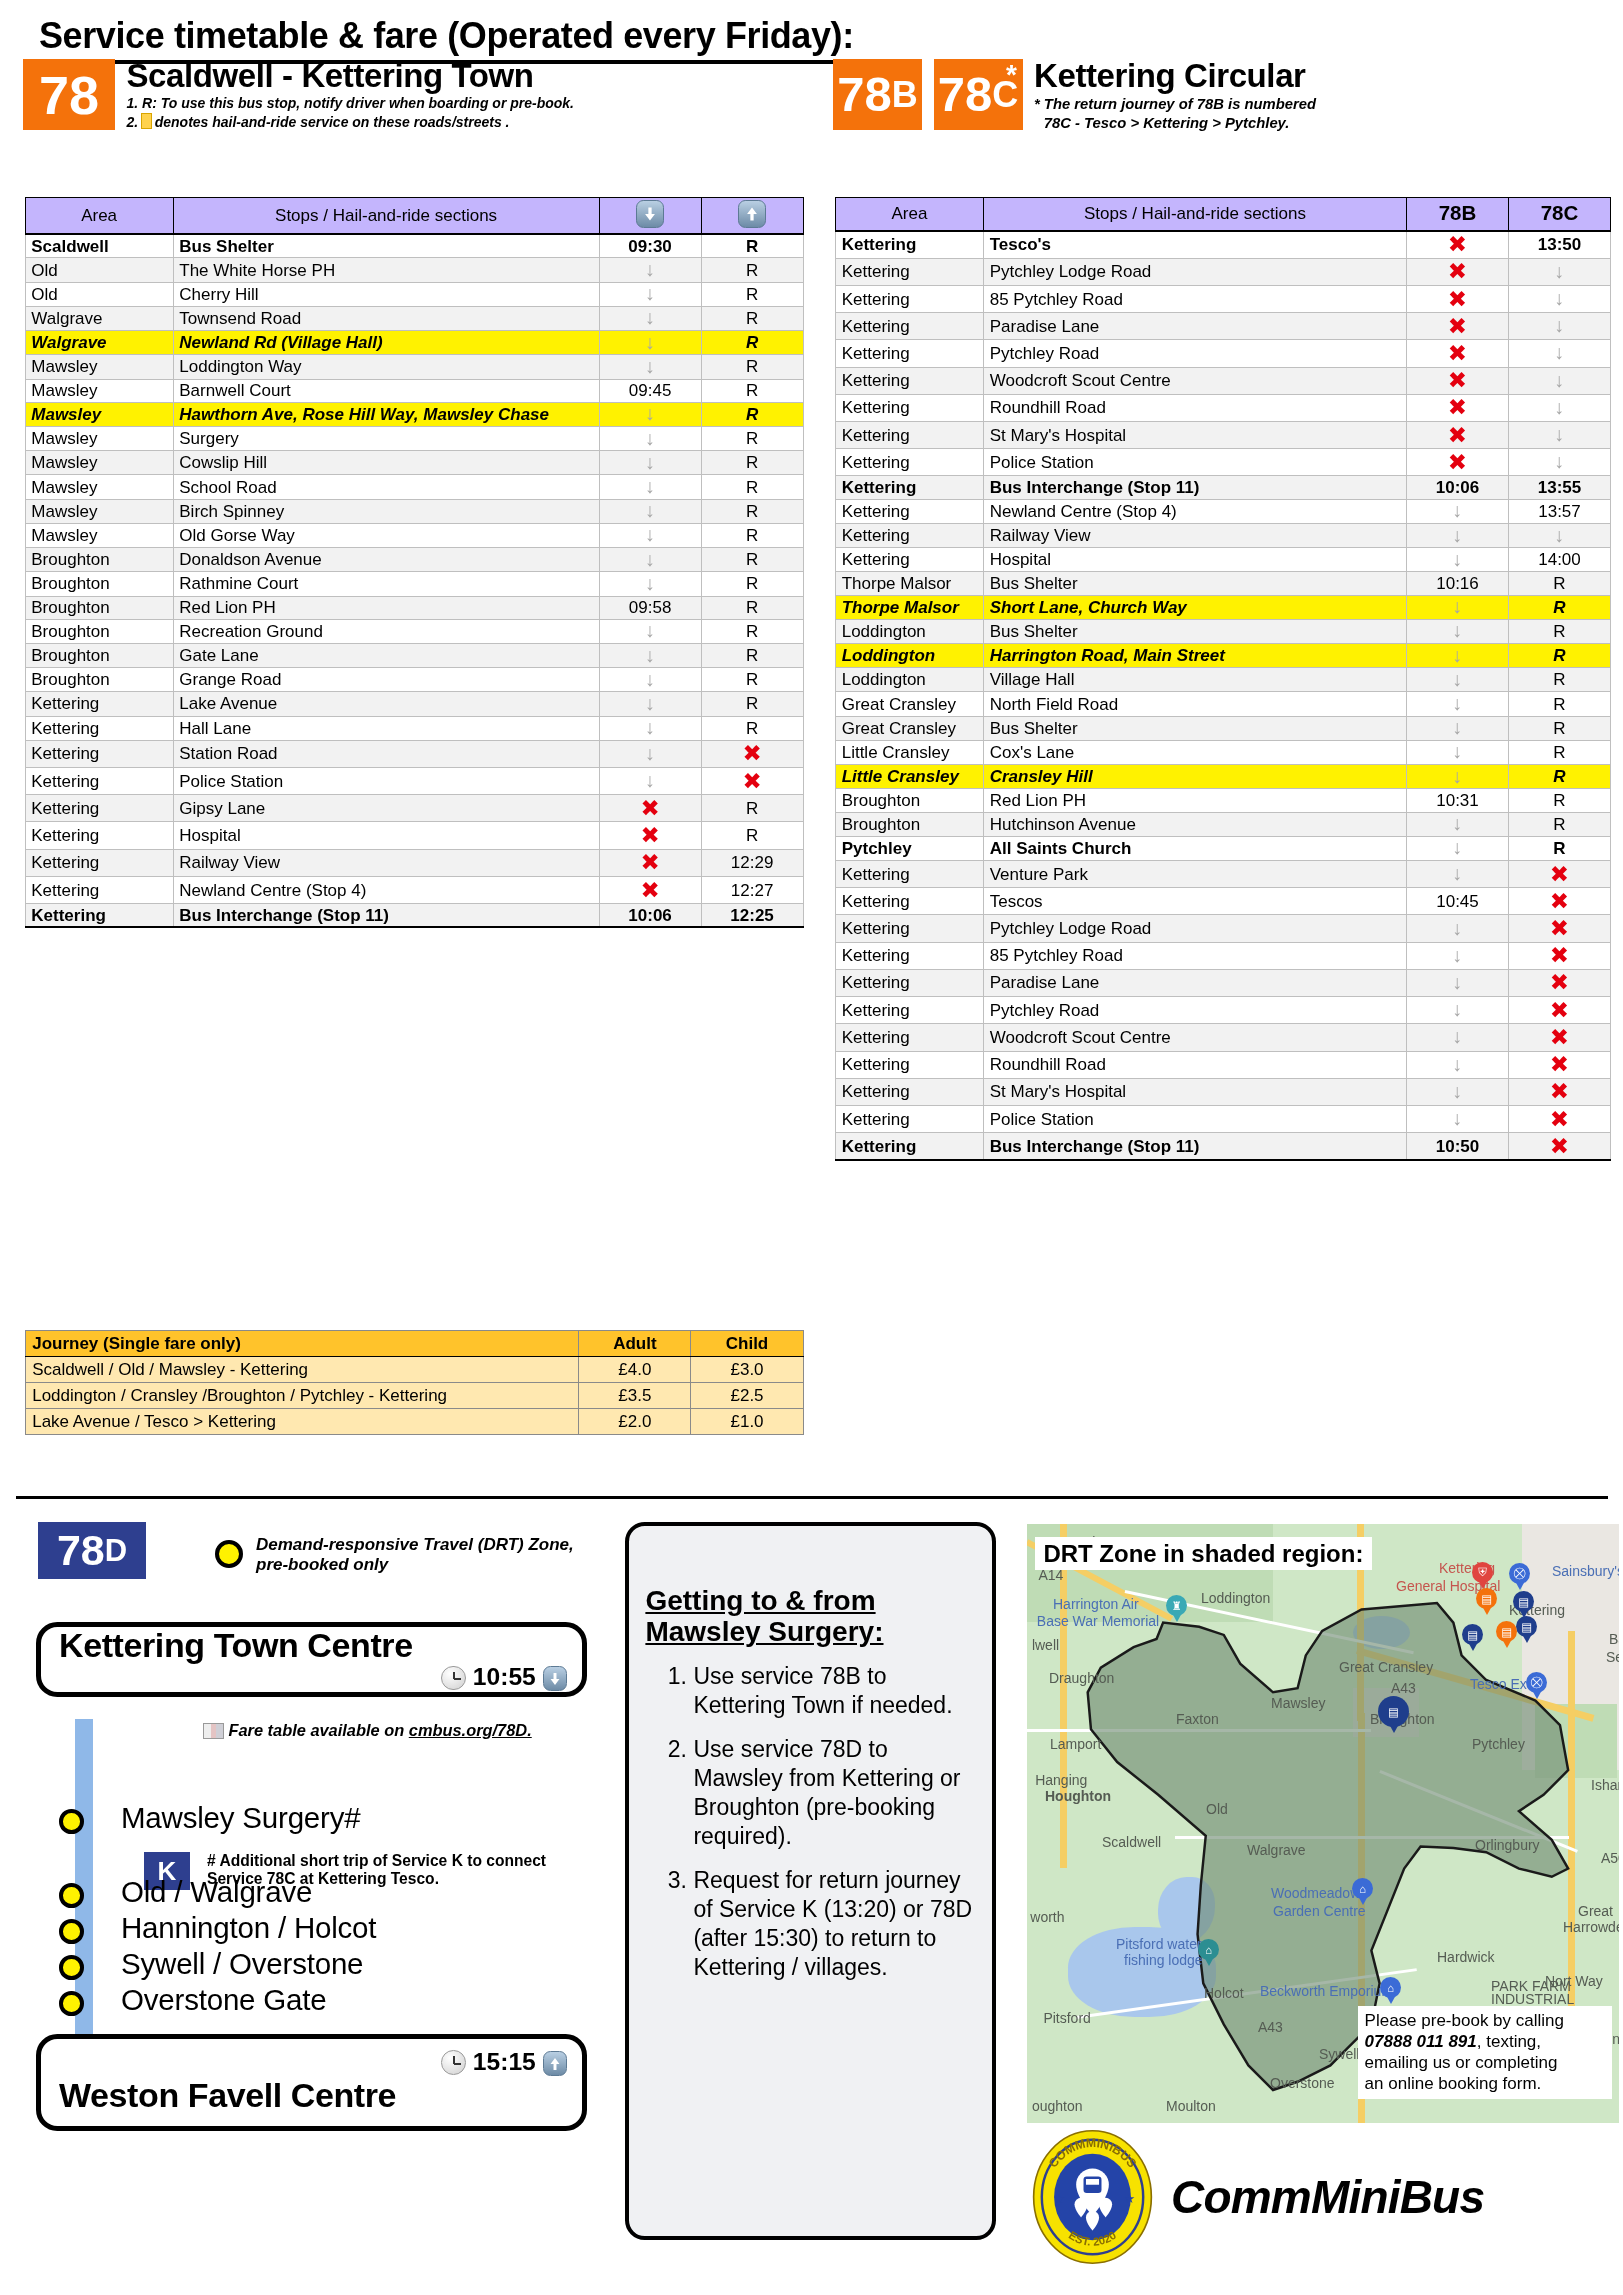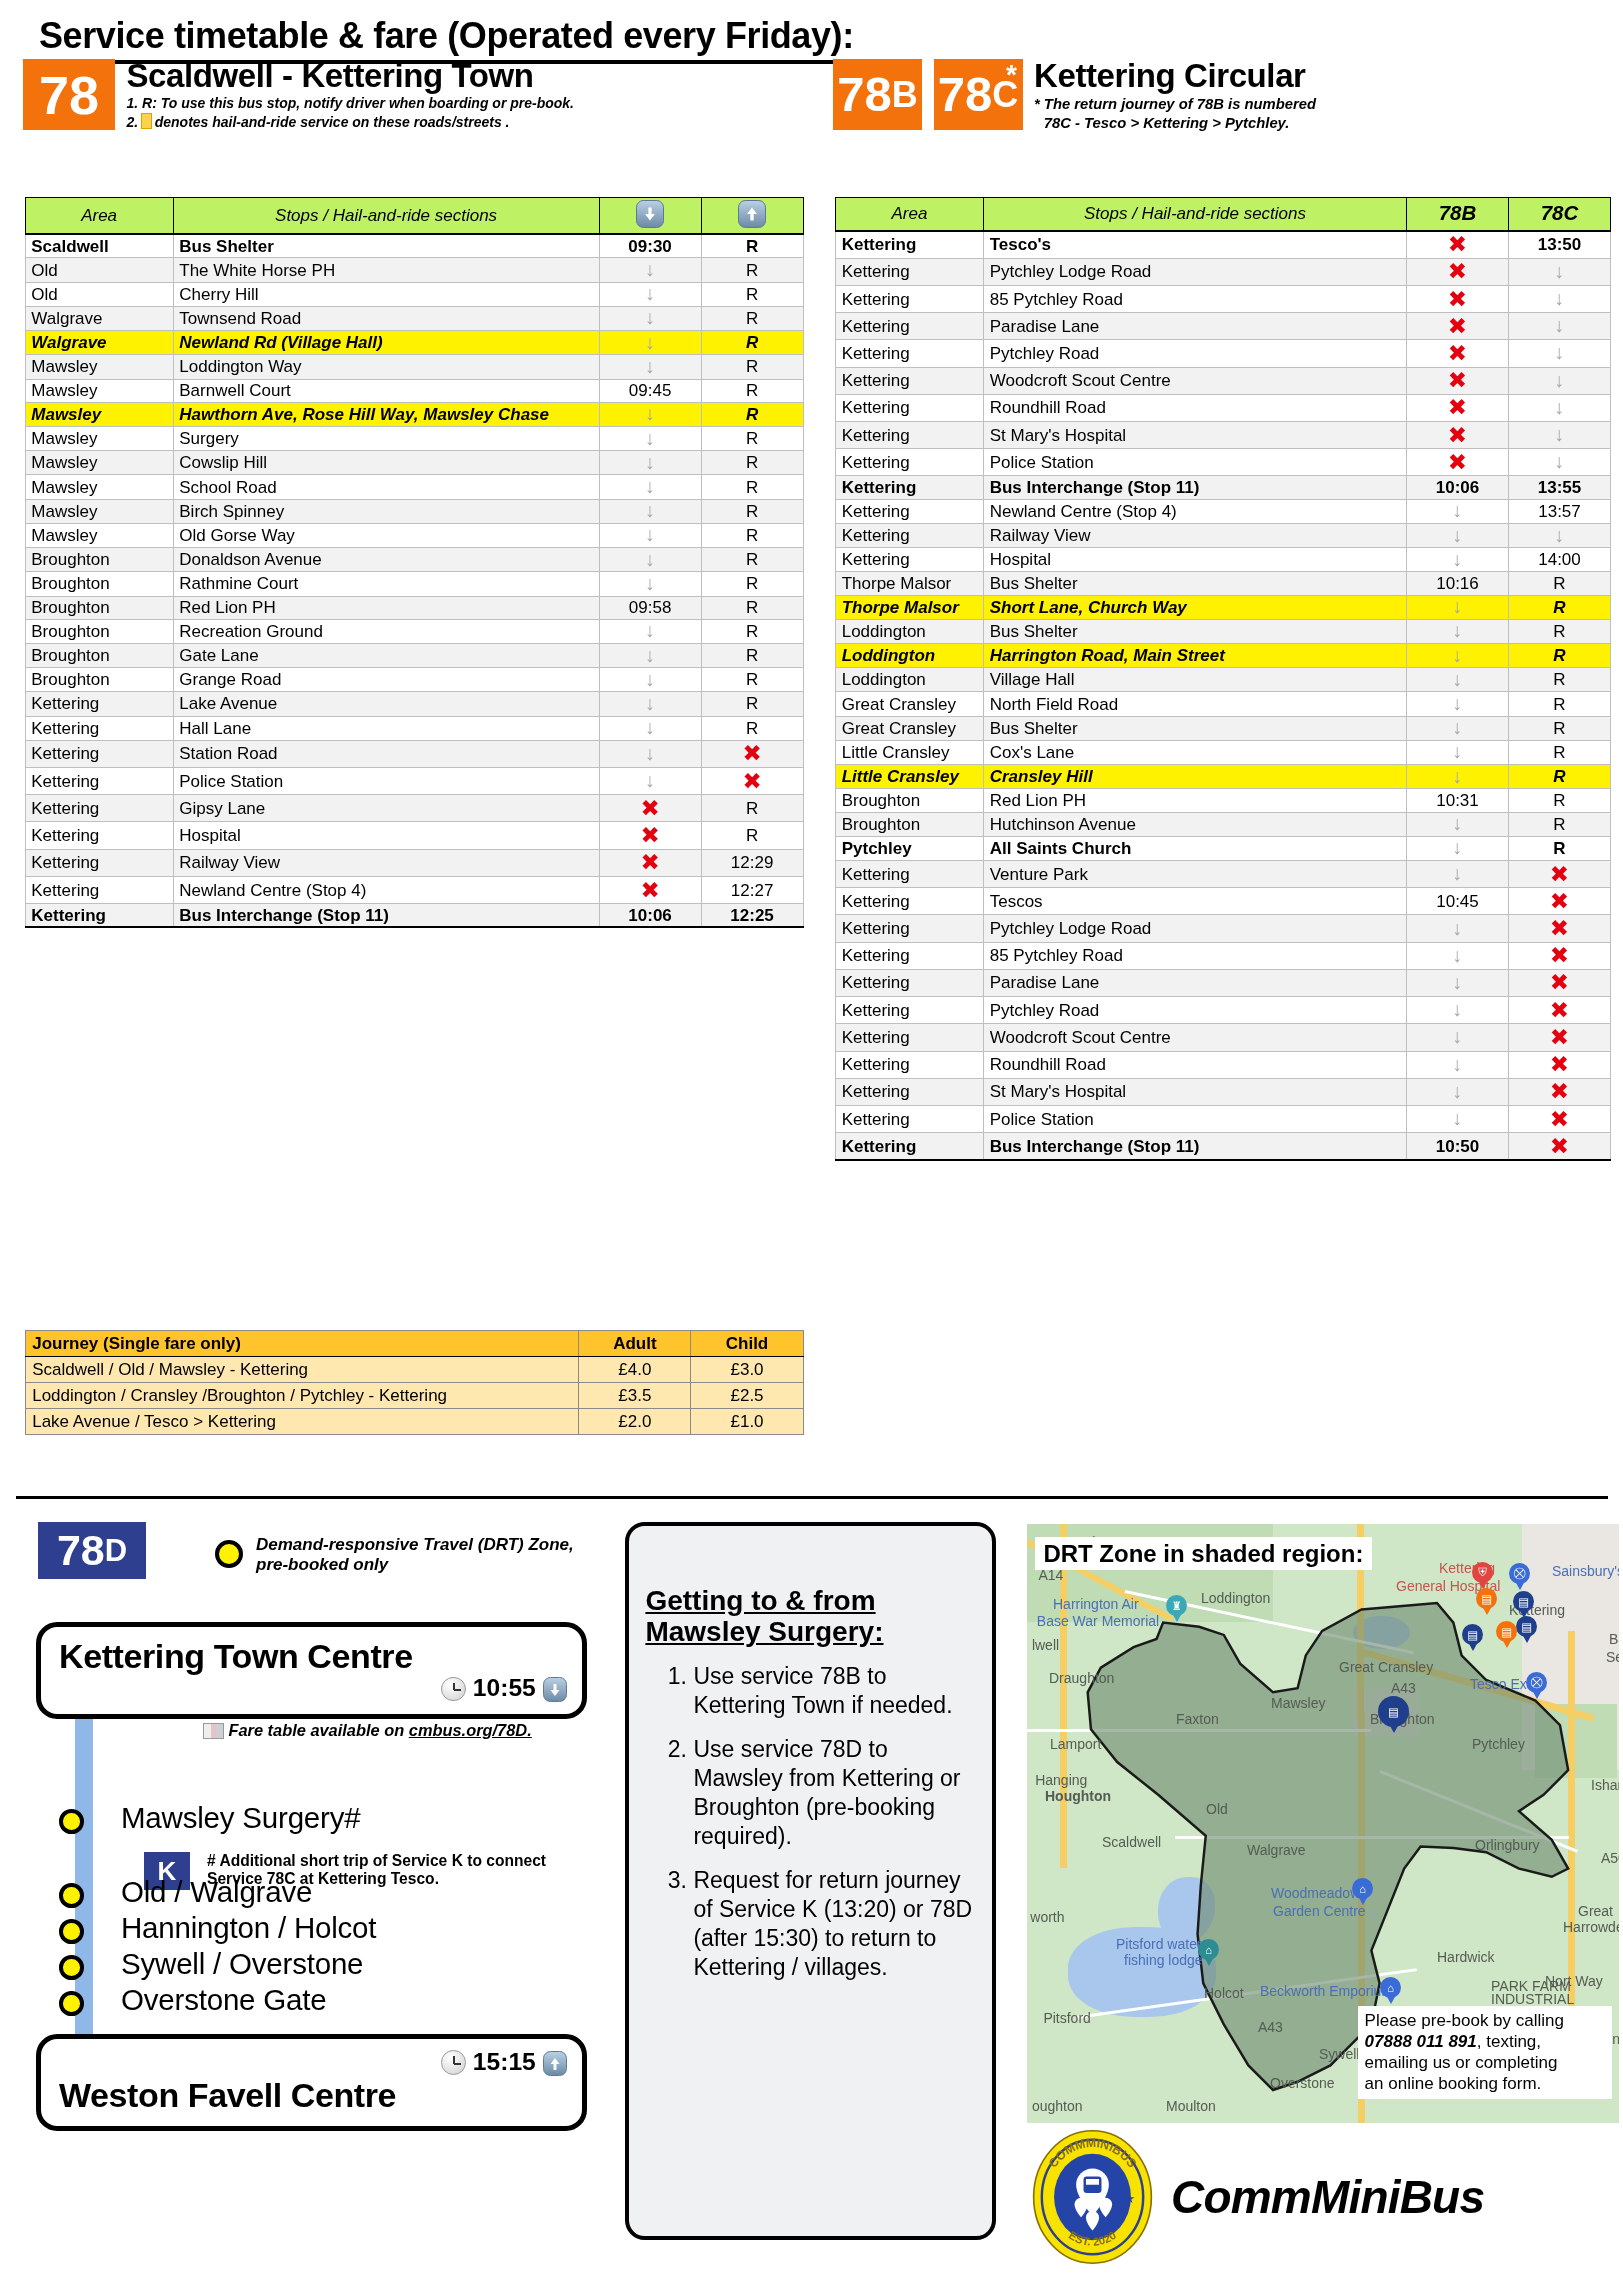--- a/index.html
+++ b/index.html
@@ -40,21 +40,21 @@
   .note-sq {
     display:inline-block; width:11.5px; height:16.4px; background:#FFD24D;
     border:0.8px solid #d9a400; vertical-align:-2.5px; margin:0 2.5px;
   }
 
   
   table.tt { position:absolute; border-collapse:collapse; table-layout:fixed; }
   table.tt td, table.tt th { border:0.8px solid #bfbfbf; padding:1.6px 5.7px; font-size:17px; line-height:1.12; }
   table.tt thead th {
     border:0.8px solid #000; border-bottom:2.5px solid #000;
-    font-weight:normal; font-size:17px; text-align:center; height:33px; background:#bef264;font-style:italic;
+    font-weight:normal; font-size:17px; text-align:center; height:33px; background:#c4b5fd;
   }
   table.tt thead th.col-head-bold { font-weight:bold; font-size:20.5px; }
   table.tt tbody tr:nth-child(even) td { background:#f2f2f2; }
   table.tt tbody tr.hl td { background:#FFF200 !important; font-style:italic; font-weight:bold; }
   table.tt tbody tr.bold td { font-weight:bold; }
   td.c { text-align:center; }
   .tt .area { width:148px; }
   .tt .stops { }
   .tt .tcol { width:102px; }
   .arrow-dn { color:#a6a6a6; font-size:19.7px; line-height:1; }
@@ -645,21 +645,21 @@
 
   <div class="hr-thick" style="top:1496px;"></div>
 
   <div class="badge-78d" style="left:38px; top:1522px;">
     <span>78</span>
       <span class="suf">D</span>
   </div>
   <span class="drt-dot" style="position:absolute; left:215px; top:1540px;"></span>
   <div class="drt-note" style="left:256px; top:1535px; width:328px;">Demand-responsive Travel (DRT) Zone, pre-booked only</div>
 
-  <div class="term-box" style="left:36px; top:1622px; width:551px; height:97px;">
+  <div class="term-box" style="left:36px; top:1622px; width:551px; height:75px;">
     <div style="padding:4.9px 14.8px 6.6px 18px; width:100%;">
       <div class="term-title">Kettering Town Centre</div>
       <div style="text-align:right; font-size:24.6px; font-weight:bold; margin-top:-1.6px;">
         <span class="clock"></span>
         <span>10:55</span>
         <span class="arr-btn" style="width:24.6px;height:24.6px;vertical-align:-5.7px;">
           <svg width="14.8" height="14.8" viewBox="0 0 20 20">
               <polygon points="8,2 12,2 12,10 16,10 10,18 4,10 8,10" fill="#fff"></polygon>
             </svg>
         </span>

